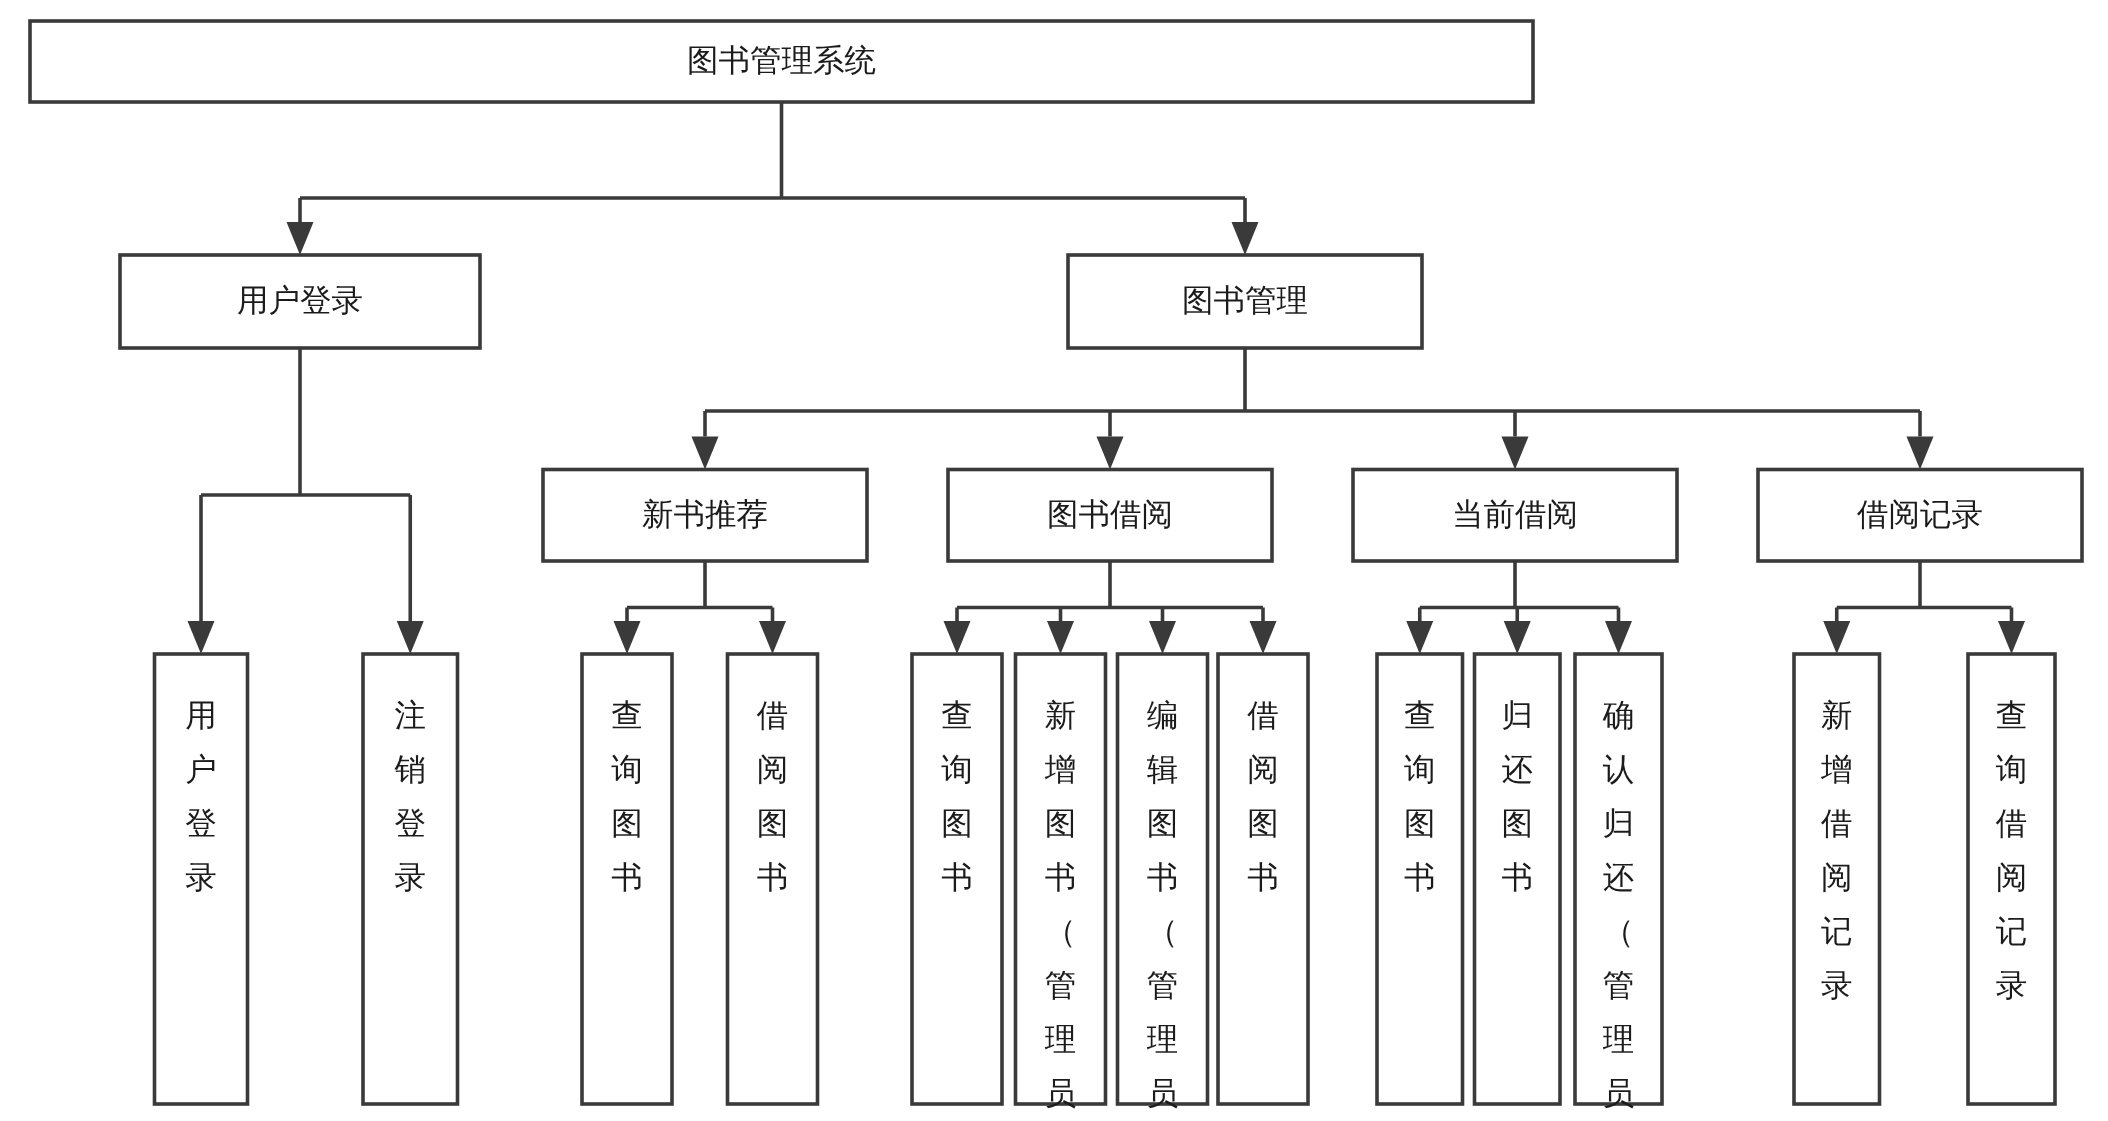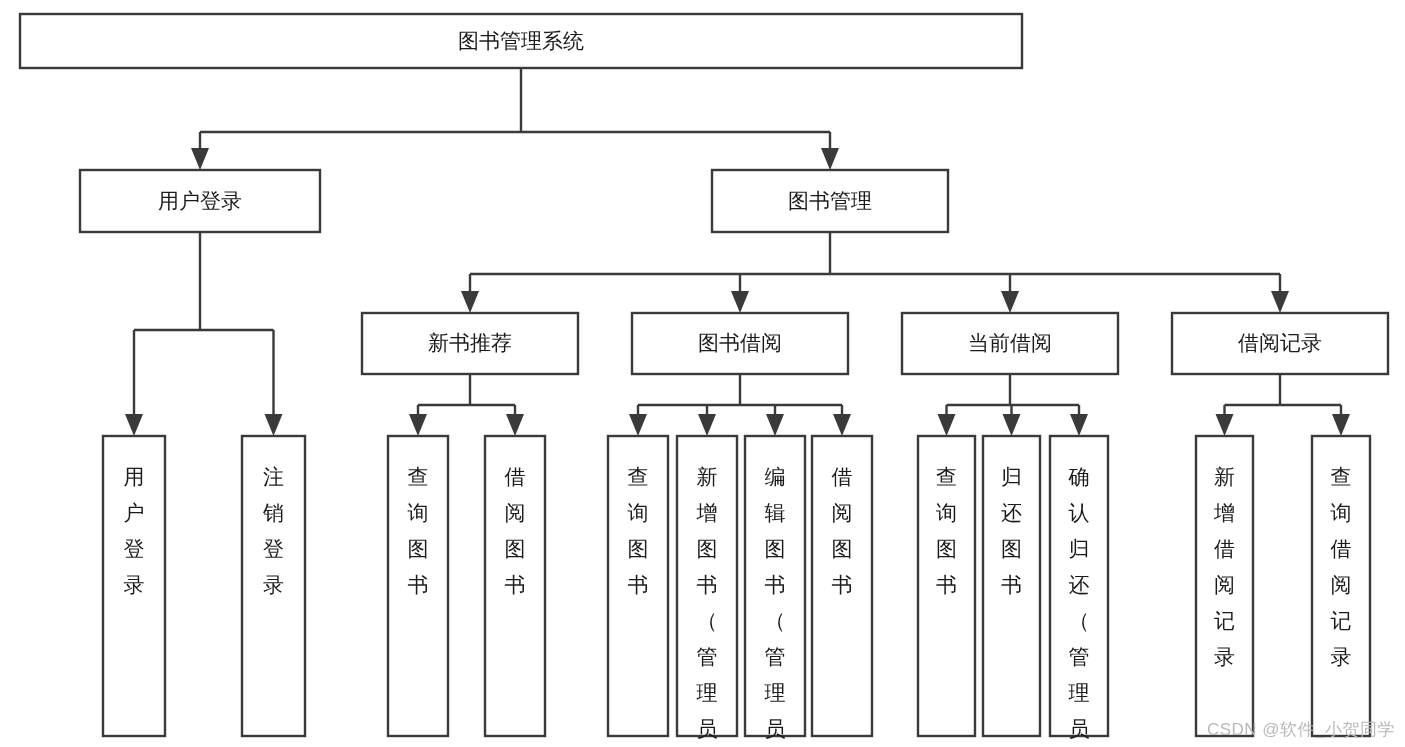--- a/index.html
+++ b/index.html
@@ -259,14 +259,13 @@
         <rect x="1312" y="436" width="58" height="300" class="node-box"></rect>
         <text x="1341" y="484" class="node-label-v">查</text>
         <text x="1341" y="520" class="node-label-v">询</text>
         <text x="1341" y="556" class="node-label-v">借</text>
         <text x="1341" y="592" class="node-label-v">阅</text>
         <text x="1341" y="628" class="node-label-v">记</text>
         <text x="1341" y="664" class="node-label-v">录</text>
       </g>
     </svg>
 
-  <div class="watermark">CSDN @软件_小贺同学</div>
 </div>
 
 </body></html>

